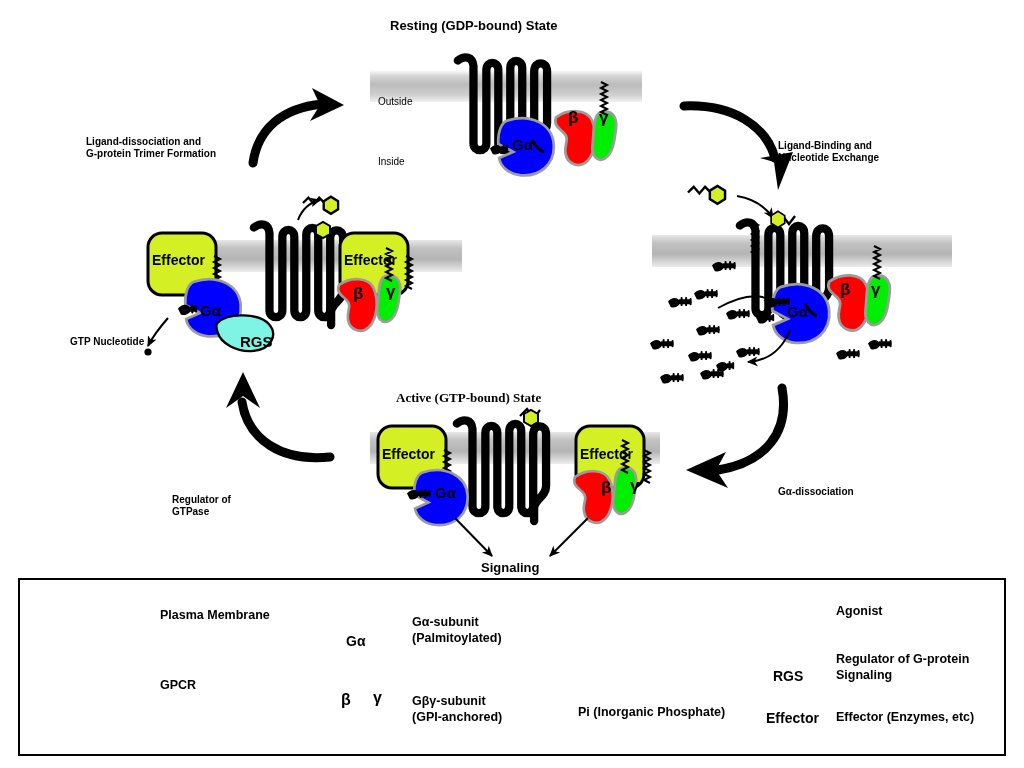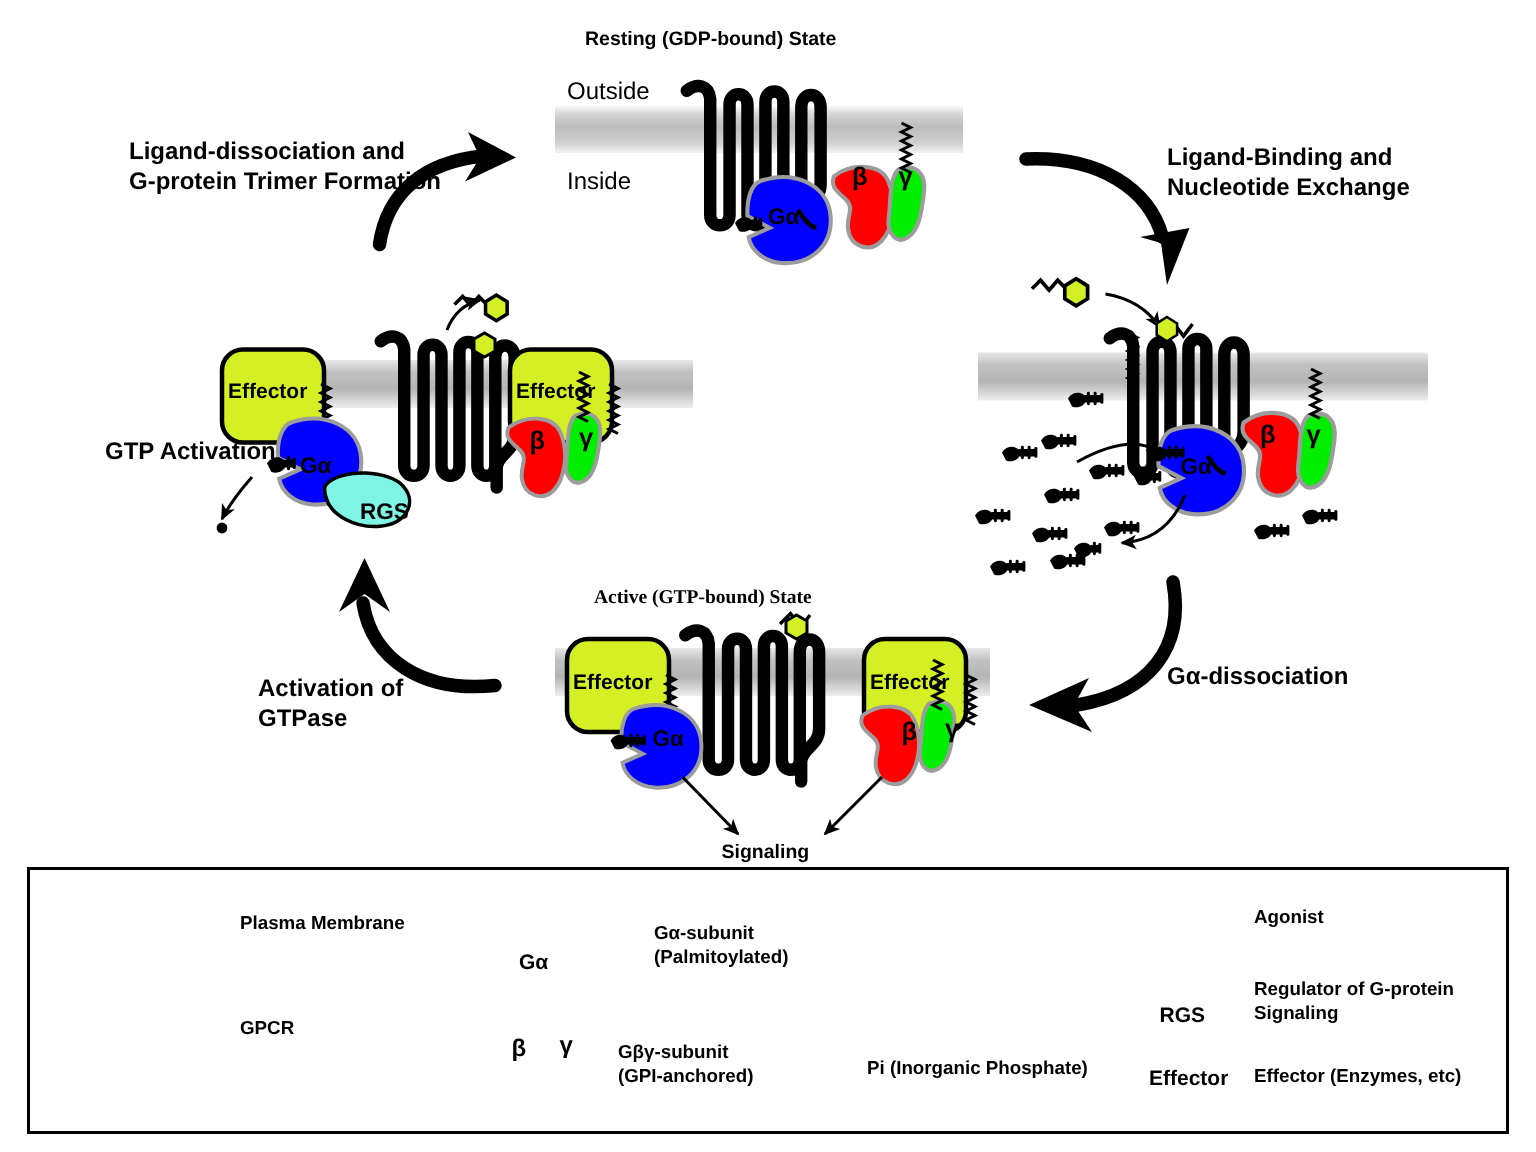--- a/index.html
+++ b/index.html
@@ -1,20 +1,20 @@
 <!DOCTYPE html>
 <html><head>
 <meta charset="utf-8">
 <style>
   html,body{margin:0;padding:0;background:#ffffff;}
   body{width:1024px;height:768px;overflow:hidden;
        font-family:"Liberation Sans","DejaVu Sans",sans-serif;color:#000;}
   #stage{position:relative;width:1024px;height:576px;}
   .lbl{position:absolute;font-weight:bold;white-space:pre;line-height:1.22;}
-  .t12{font-size:16px;}
+  .t12{font-size:10px;margin-top:44px;}
   .t13{font-size:13px;}
   .plain{font-weight:normal;}
   .svglayer{position:absolute;left:0;top:0;width:1024px;height:768px;}
   .legendbox{position:absolute;left:18px;top:578px;width:988px;height:178px;
              border:2px solid #000;background:#fff;box-sizing:border-box;}
   .legtxt{position:absolute;font-weight:bold;font-size:12.5px;line-height:1.25;white-space:pre;}
 </style>
 </head>
 <body>
 
@@ -340,23 +340,23 @@
 
   <div class="lbl t13" style="left:390px;top:18px;">Resting (GDP-bound) State</div>
   <div class="lbl t12 plain" style="left:378px;top:52px;font-weight:normal;">Outside</div>
   <div class="lbl t12 plain" style="left:378px;top:112px;font-weight:normal;">Inside</div>
 
   <div class="lbl t12" style="left:86px;top:92px;">Ligand-dissociation and
 G-protein Trimer Formation</div>
   <div class="lbl t12" style="left:778px;top:96px;">Ligand-Binding and
 Nucleotide Exchange</div>
   <div class="lbl t12" style="left:778px;top:442px;">Gα-dissociation</div>
-  <div class="lbl t12" style="left:172px;top:450px;">Activation of
+  <div class="lbl t12" style="left:172px;top:450px;">Regulator of
 GTPase</div>
-  <div class="lbl t12" style="left:70px;top:292px;">GTP Activation</div>
+  <div class="lbl t12" style="left:70px;top:292px;">GTP Nucleotide</div>
 
   <div class="lbl t13" style="left:396px;top:390px;font-family:Liberation Serif, serif;">Active (GTP-bound) State</div>
   <div class="lbl t13" style="left:481px;top:560px;">Signaling</div>
 
   <div class="lbl" style="left:512px;top:136px;font-size:15px;">Gα</div>
   <div class="lbl" style="left:568px;top:108px;font-size:17px;">β</div>
   <div class="lbl" style="left:599px;top:108px;font-size:17px;">γ</div>
 
   <div class="lbl" style="left:787px;top:303px;font-size:15px;">Gα</div>
   <div class="lbl" style="left:840px;top:280px;font-size:17px;">β</div>
@@ -372,21 +372,21 @@
   <div class="lbl" style="left:435px;top:484px;font-size:15px;">Gα</div>
   <div class="lbl" style="left:601px;top:478px;font-size:17px;">β</div>
   <div class="lbl" style="left:630px;top:476px;font-size:17px;">γ</div>
   <div class="lbl" style="left:382px;top:446px;font-size:14px;">Effector</div>
   <div class="lbl" style="left:580px;top:446px;font-size:14px;">Effector</div>
 
   <div class="legendbox"></div>
 
   <div class="legtxt" style="left:160px;top:608px;">Plasma Membrane</div>
   <div class="legtxt" style="left:160px;top:678px;">GPCR</div>
-  <div class="legtxt" style="left:436px;top:615px;">Gα-subunit
+  <div class="legtxt" style="left:412px;top:615px;">Gα-subunit
 (Palmitoylated)</div>
   <div class="legtxt" style="left:412px;top:694px;">Gβγ-subunit
 (GPI-anchored)</div>
   <div class="legtxt" style="left:578px;top:705px;">Pi (Inorganic Phosphate)</div>
   <div class="legtxt" style="left:836px;top:604px;">Agonist</div>
   <div class="legtxt" style="left:836px;top:652px;">Regulator of G-protein
 Signaling</div>
   <div class="legtxt" style="left:836px;top:710px;">Effector (Enzymes, etc)</div>
 
   <div class="lbl" style="left:346px;top:633px;font-size:14px;">Gα</div>

